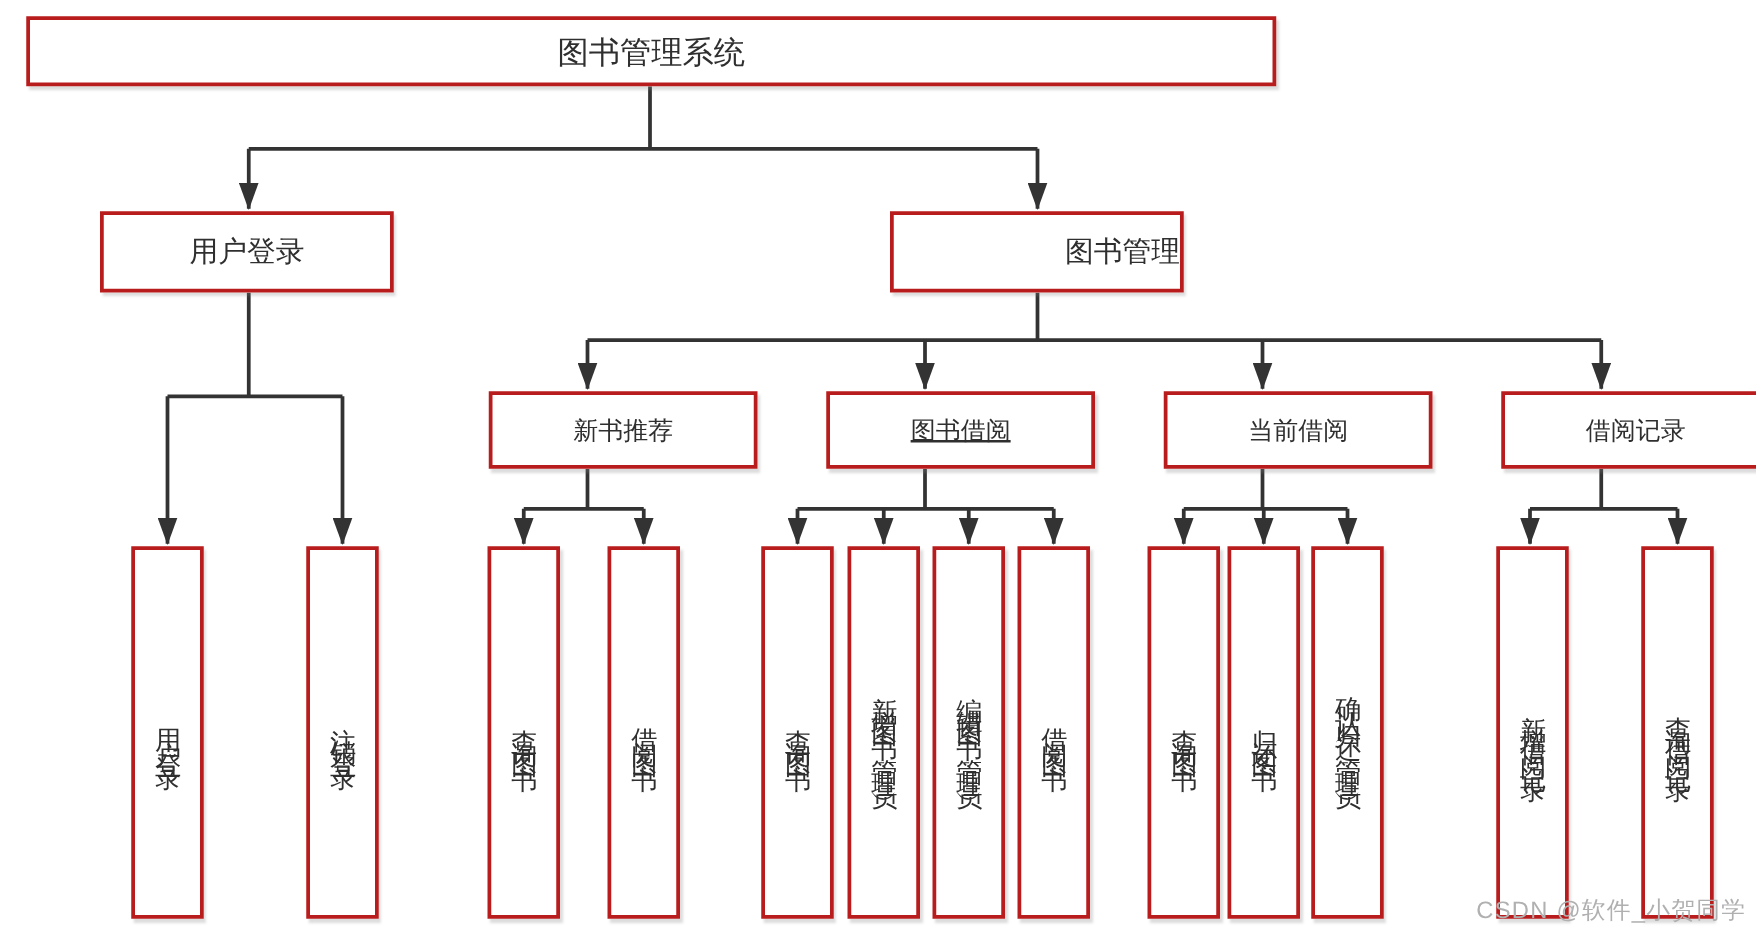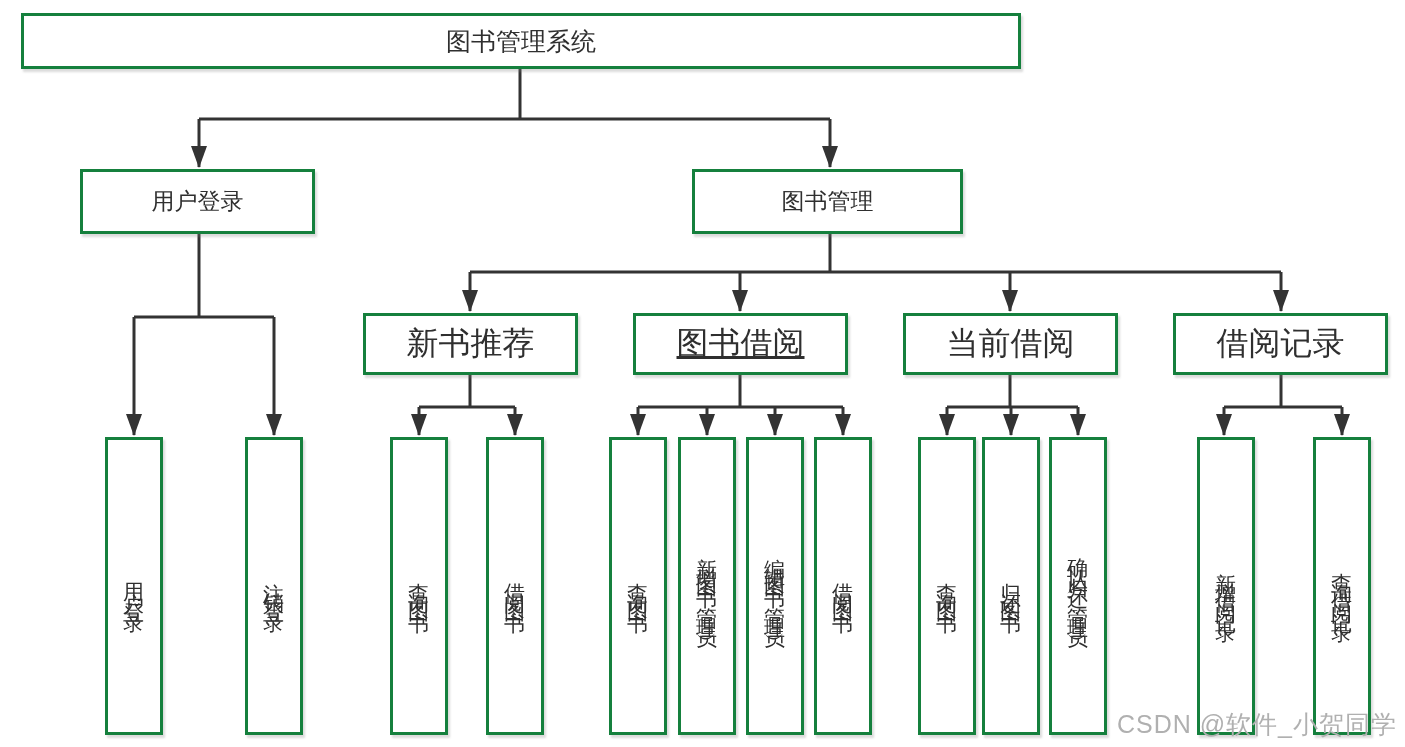--- a/index.html
+++ b/index.html
@@ -19,33 +19,33 @@
     position: absolute;
     left: 0; top: 0;
     width: 1405px;
     height: 747px;
     z-index: 1;
   }
   .node {
     position: absolute;
     box-sizing: border-box;
     background: #ffffff;
-    border: 3px solid #15803d;
+    border: 3px solid #b91c1c;
     display: flex;
     align-items: center;
     justify-content: center;
     color: #2f2f2f;
     z-index: 2;
     box-shadow: 2px 3px 2px rgba(130,130,130,0.28);
   }
   .node-root   { left: 21px;  top: 13px;  width: 1000px; height: 56px; font-size: 25px; }
   .node-l2     { top: 169px;  height: 65px; font-size: 23px; }
   .node-l2a    { left: 80px;  width: 235px; }
-  .node-l2b    { left: 692px; width: 271px; }
-  .node-l3     { top: 313px;  height: 62px; width: 215px; font-size: 32px; }
+  .node-l2b    { left: 712px; width: 235px; justify-content: flex-end; }
+  .node-l3     { top: 313px;  height: 62px; width: 215px; font-size: 20px; margin-left: 28px; }
   .node-l3a    { left: 363px; }
   .node-l3b    { left: 633px; text-decoration: underline; }
   .node-l3c    { left: 903px; }
   .node-l3d    { left: 1173px; }
   .leaf        { top: 437px;  height: 298px; width: 58px; }
   .leaf .vtext {
     writing-mode: vertical-rl;
     text-orientation: mixed;
     font-size: 21px;
     letter-spacing: 10px;
@@ -62,21 +62,21 @@
   .leaf-c4 { left: 814px; }
   .leaf-d1 { left: 918px; }
   .leaf-d2 { left: 982px; }
   .leaf-d3 { left: 1049px; }
   .leaf-e1 { left: 1197px; }
   .leaf-e2 { left: 1313px; }
   #watermark {
     position: absolute;
     right: 8px;
     bottom: 6px;
-    font-size: 25px;
+    font-size: 19px;
     color: #b0b0b0;
     z-index: 5;
     letter-spacing: 1px;
   }
 </style>
 </head>
 <body>
 
 <div id="stage">
 

